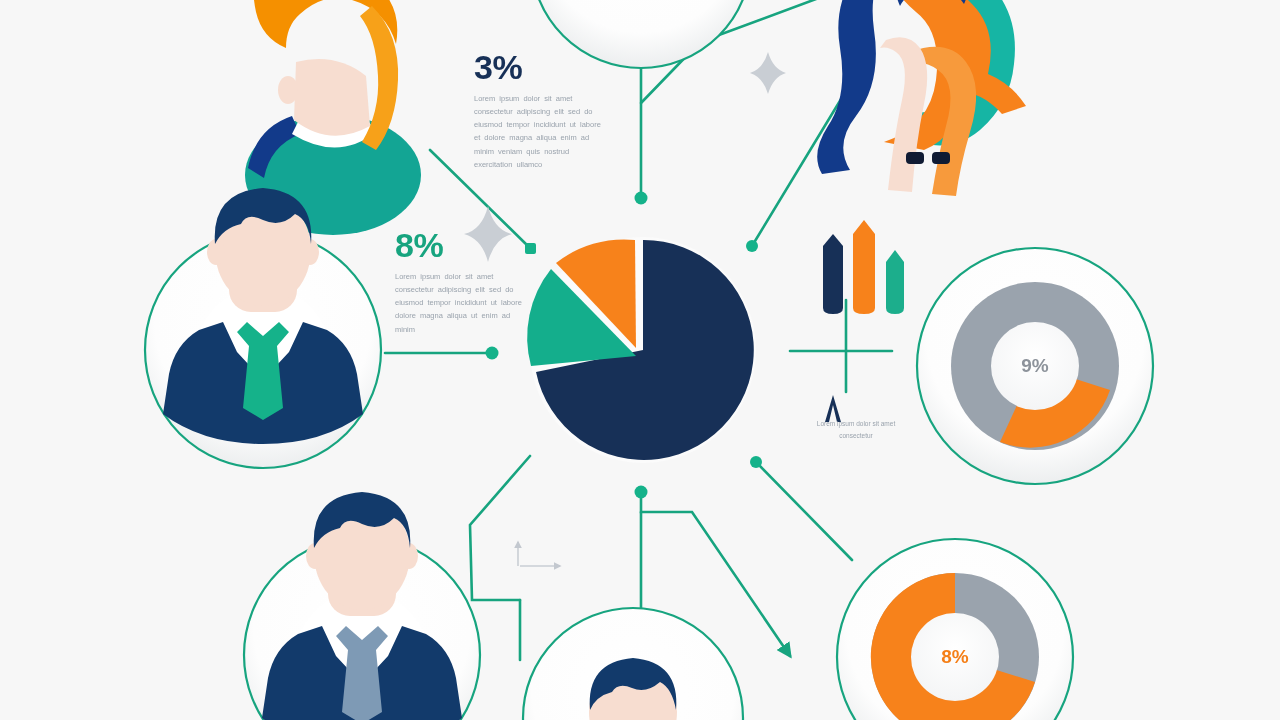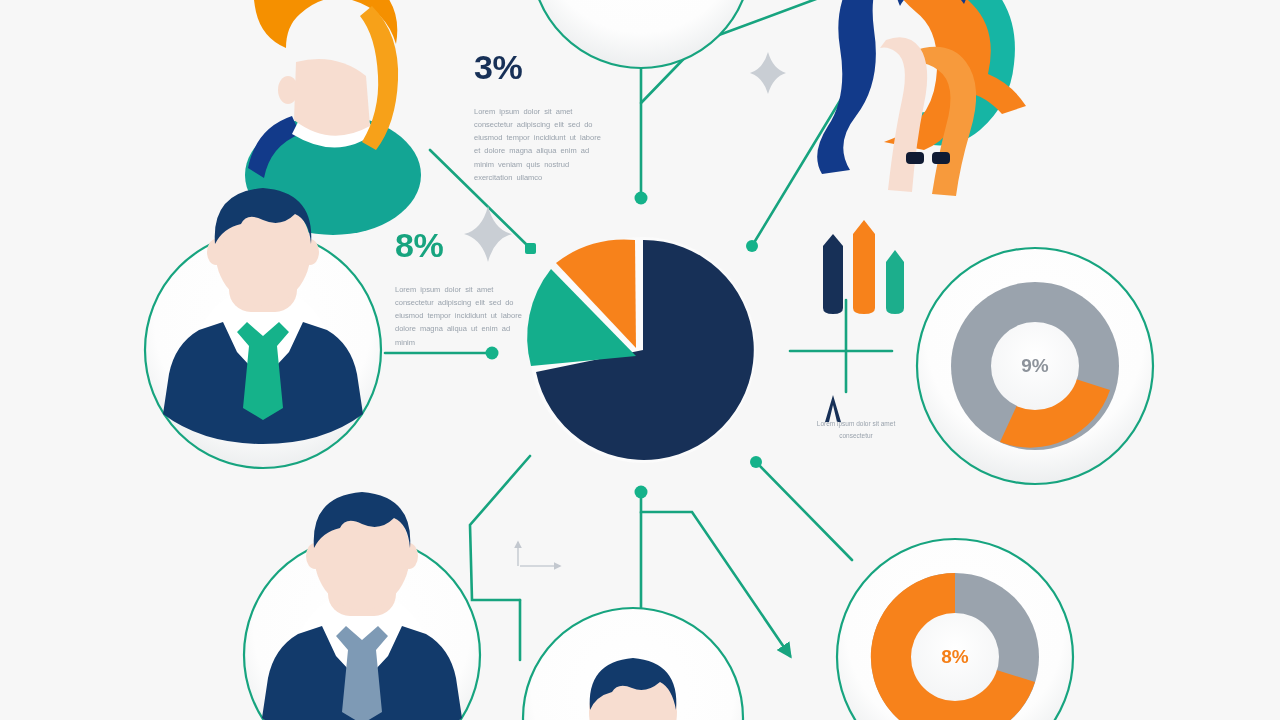--- a/index.html
+++ b/index.html
@@ -13,21 +13,21 @@
   .layer{position:absolute;inset:0;width:1280px;height:720px;}
   svg.layer{display:block;}
 
   
   .stat{position:absolute;}
   .stat .pct{
     font-size:34px;font-weight:700;letter-spacing:-0.5px;line-height:1;
     font-family:"Liberation Sans", sans-serif;
   }
   .stat .body{
-    margin-top:21px;width:128px;
+    margin-top:8px;width:128px;
     font-size:7.5px;line-height:1.75;
     color:#9aa3ad;
     filter:blur(0.55px);
     word-spacing:2px;
   }
   #stat-1{left:474px;top:50px;}
   #stat-1 .pct{color:#173057;}
   #stat-2{left:395px;top:228px;}
   #stat-2 .pct{color:#17a47f;}
 

